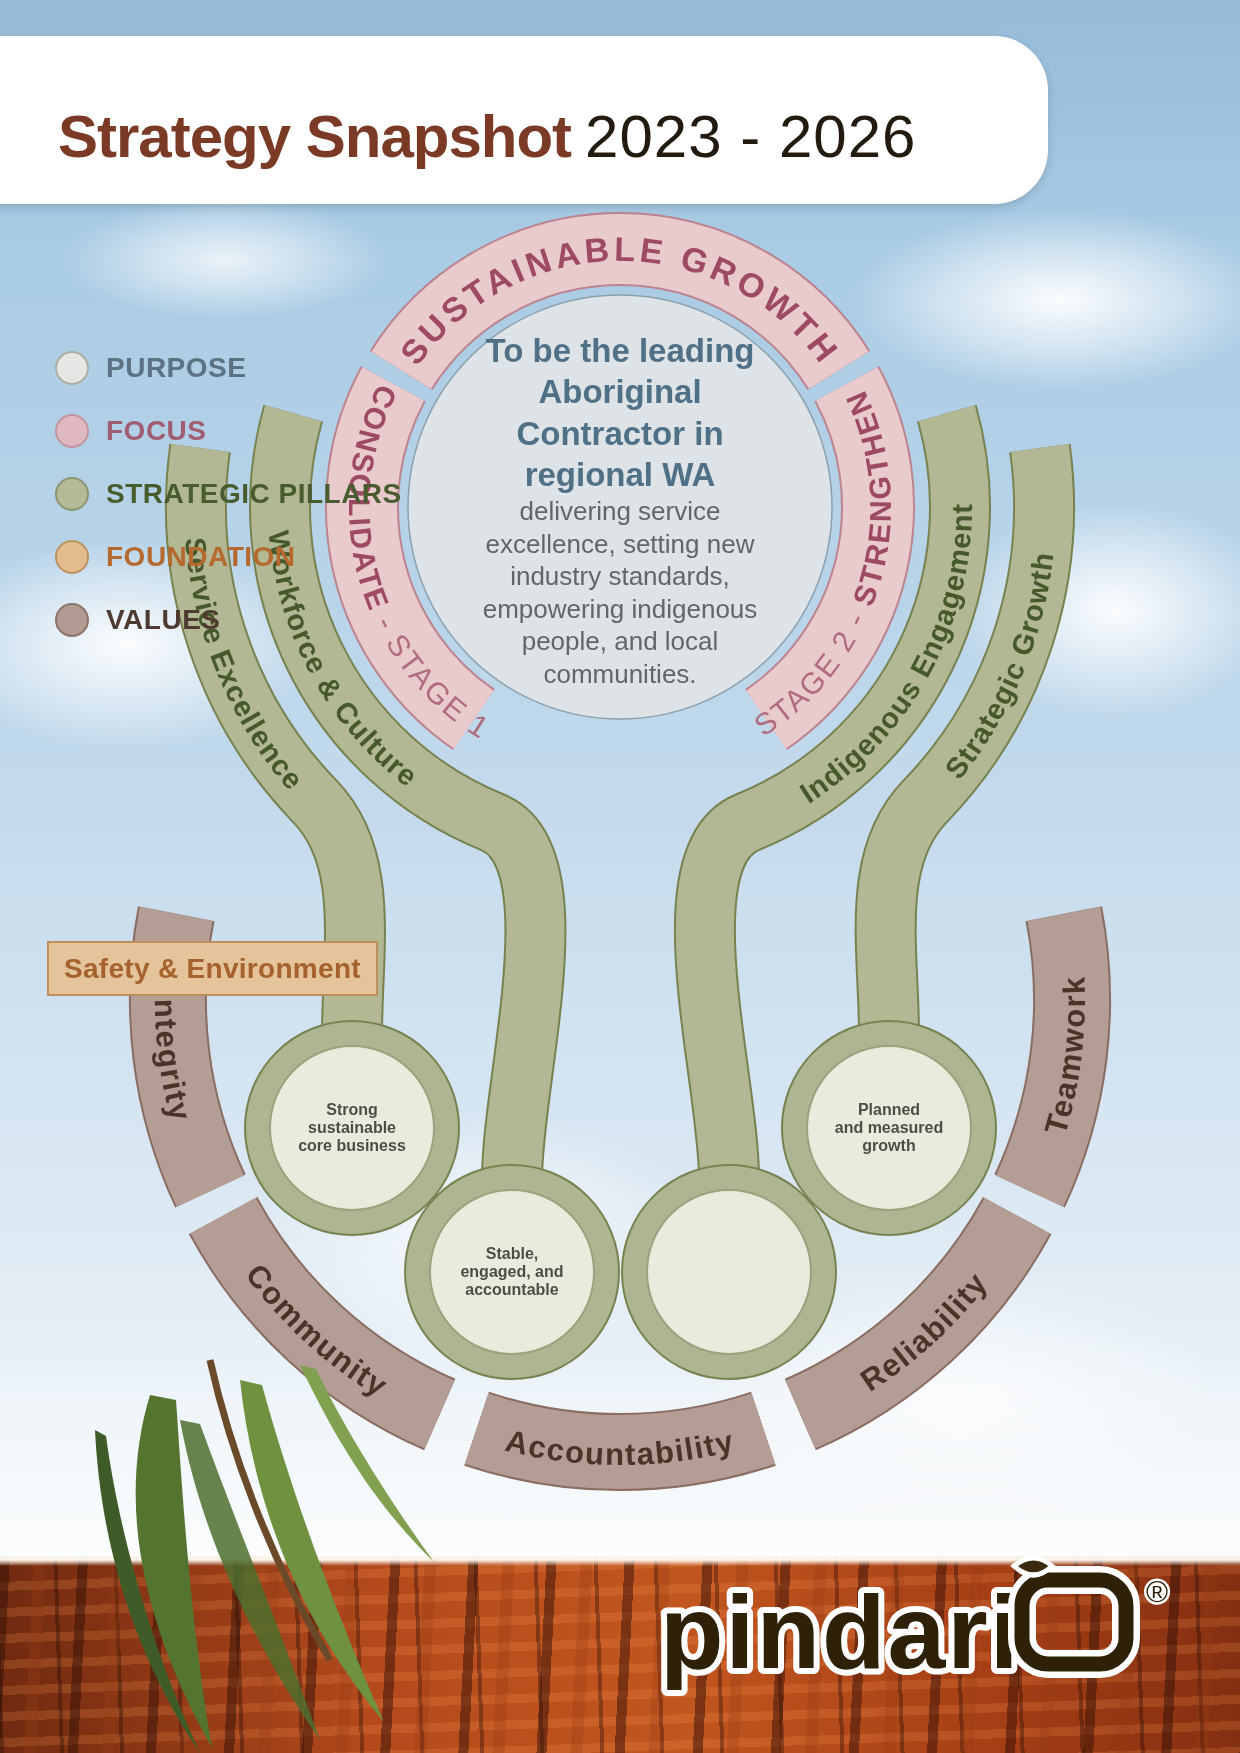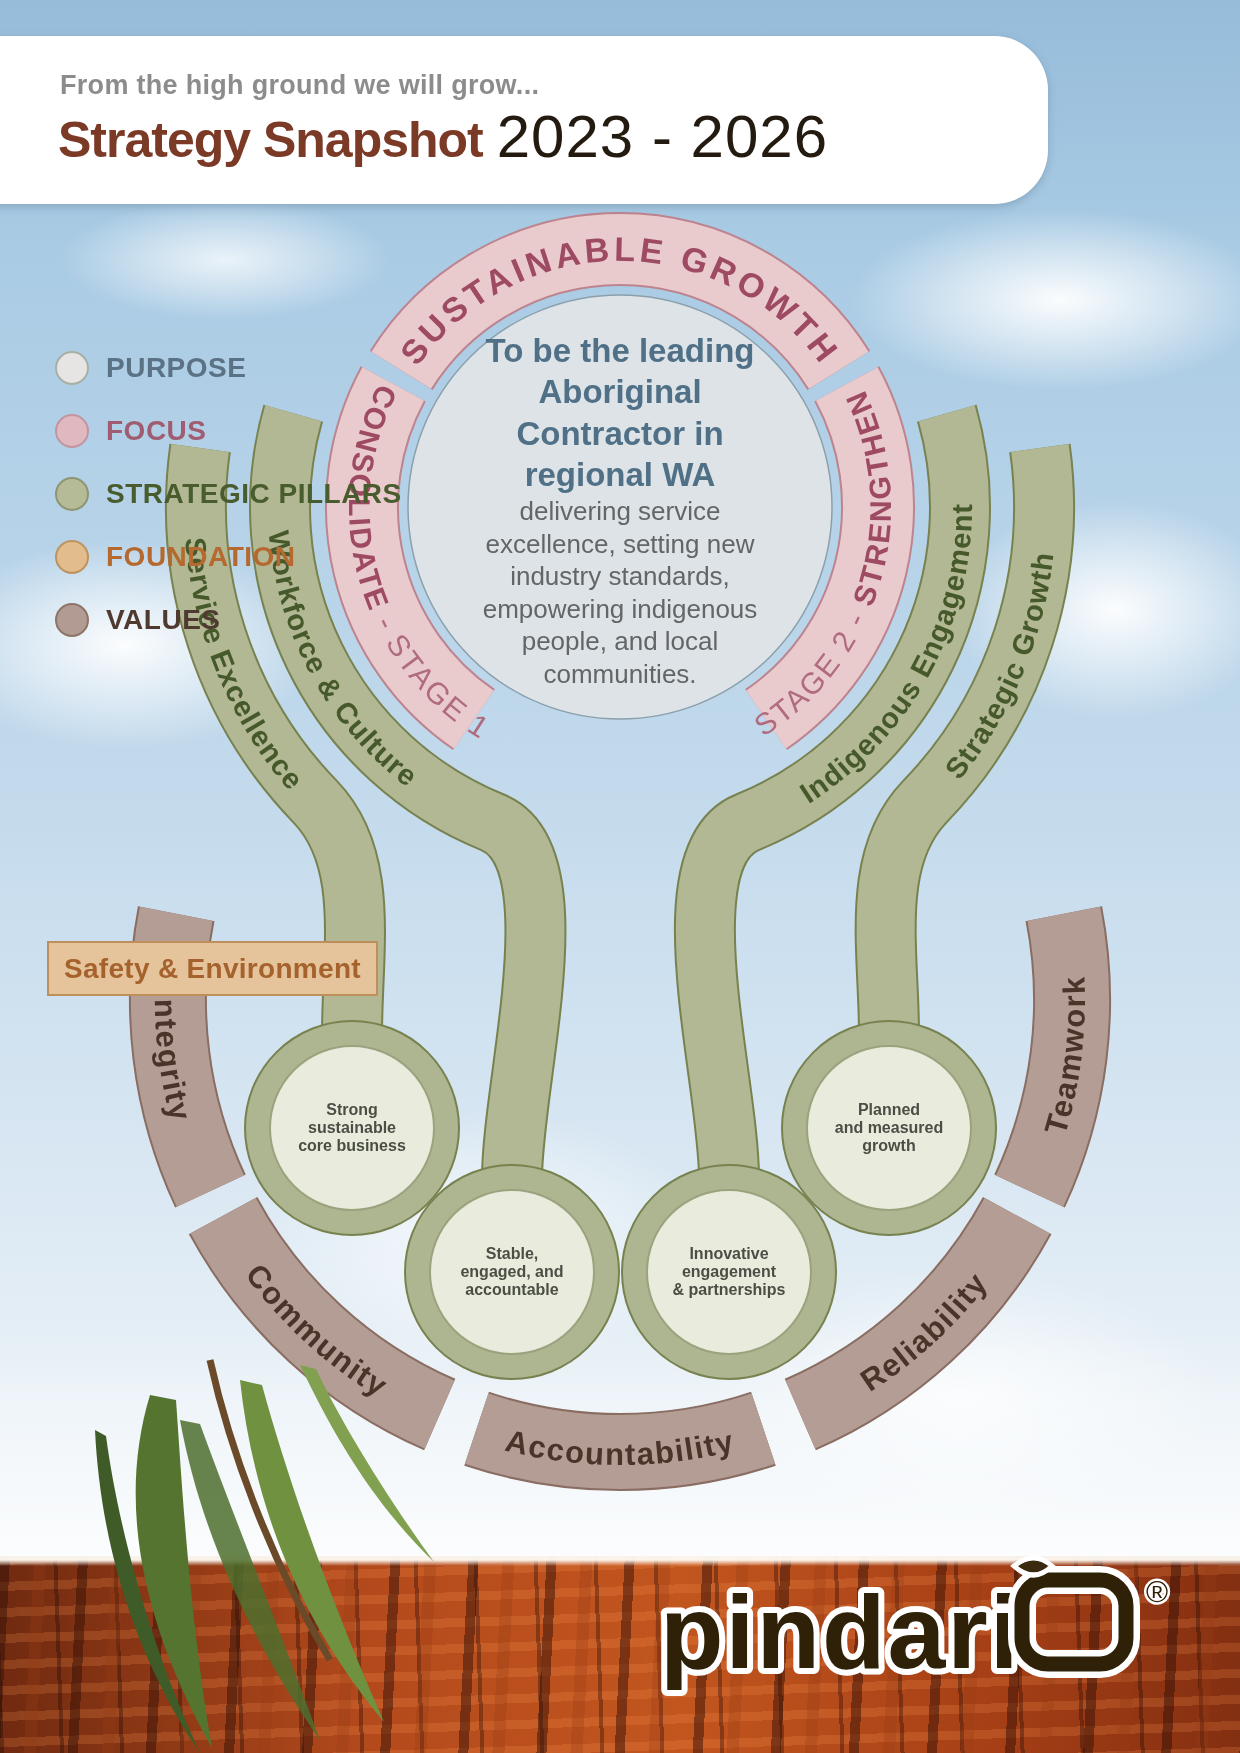--- a/index.html
+++ b/index.html
@@ -9,21 +9,21 @@
   .cloud{position:absolute;border-radius:50%;pointer-events:none;
          background:radial-gradient(ellipse closest-side,rgba(255,255,255,.95),rgba(255,255,255,.45) 55%,rgba(255,255,255,0) 100%);}
   .haze{position:absolute;left:0;top:1330px;width:1240px;height:226px;pointer-events:none;
         background:linear-gradient(180deg,rgba(255,255,255,0),rgba(255,255,255,.8));}
 
   
   .header-card{position:absolute;left:-60px;top:36px;width:1108px;height:168px;background:#ffffff;
                border-radius:0 54px 54px 0;box-shadow:0 3px 9px rgba(40,60,80,.22);z-index:3;}
   .tagline{position:absolute;left:120px;top:34px;font-size:27px;font-weight:700;color:#8c8c8c;letter-spacing:.3px;}
   .title-row{position:absolute;left:118px;top:66px;white-space:nowrap;}
-  .title-main{font-size:50px;font-weight:700;color:#7a3a26;letter-spacing:-1px;}
+  .title-main{font-size:60px;font-weight:700;color:#7a3a26;letter-spacing:-1px;}
   .title-years{font-size:60px;font-weight:400;color:#231a10;margin-left:14px;letter-spacing:1px;}
 
   
   .legend{position:absolute;left:55px;top:351px;z-index:3;}
   .legend-row{display:flex;align-items:center;height:34px;margin-bottom:29px;}
   .legend-dot{width:34px;height:34px;border-radius:50%;border:2px solid;box-sizing:border-box;flex:0 0 auto;}
   .legend-label{margin-left:17px;font-size:28px;font-weight:600;letter-spacing:.5px;}
 
   
   svg.diagram{position:absolute;left:0;top:0;z-index:2;}
@@ -196,21 +196,20 @@
       <g>
         <rect x="1022" y="1580" width="104" height="84" rx="26" fill="none" stroke="#ffffff" stroke-width="28"></rect>
         <rect x="1022" y="1580" width="104" height="84" rx="26" fill="none" stroke="#2f2008" stroke-width="15"></rect>
         <path d="M 1014 1566 q 20 -16 38 0 q -18 18 -38 0 Z" fill="#3a2a10" stroke="#ffffff" stroke-width="5"></path>
       </g>
       <text x="1146" y="1602" font-size="30" font-weight="400" fill="#2f2008" stroke="#ffffff" stroke-width="5" paint-order="stroke">®</text>
     </g>
   </svg>
 
   <div class="header-card">
-    <div class="tagline">From the high ground we will grow...</div>
     <div class="title-row">
       <span class="title-main">Strategy Snapshot</span><span class="title-years">2023 - 2026</span>
     </div>
   </div>
 
   <div class="legend">
     <div class="legend-row">
       <span class="legend-dot" style="background:#e6e5e3;border-color:#a8b0a4;"></span>
       <span class="legend-label" style="color:#5b7184;">PURPOSE</span>
     </div>
@@ -244,24 +243,19 @@
   <div class="outcome o1">
     <span>Strong</span>
     <span>sustainable</span>
     <span>core business</span>
   </div>
   <div class="outcome o2">
     <span>Stable,</span>
     <span>engaged, and</span>
     <span>accountable</span>
   </div>
-  <div class="outcome o3">
-    <span>Innovative</span>
-    <span>engagement</span>
-    <span>&amp; partnerships</span>
-  </div>
   <div class="outcome o4">
     <span>Planned</span>
     <span>and measured</span>
     <span>growth</span>
   </div>
 
 </div>
 
 </body></html>

